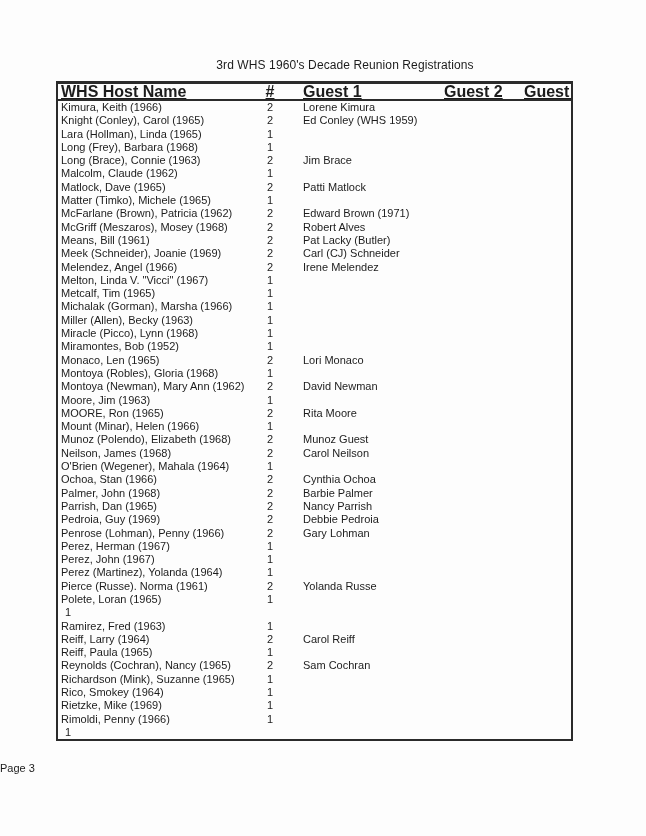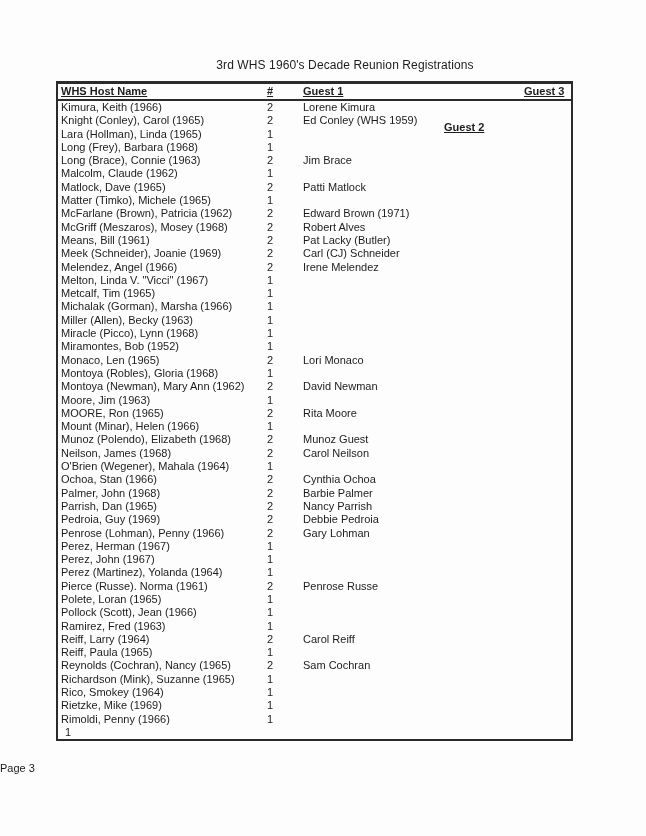--- a/index.html
+++ b/index.html
@@ -23,25 +23,25 @@
     position: absolute;
     top: 81px;
     left: 56px;
     width: 517px;
     border: 2px solid #2b2b2b;
     border-top-width: 3px;
     background: #fdfdfd;
   }
   .hdr-row {
     display: flex;
-    align-items: flex-start;
+    align-items: flex-end;
     height: 17px;
     border-bottom: 2px solid #2b2b2b;
     font-weight: bold;
-    font-size: 11px;
+    font-size: 16px;
     line-height: 15px;
   }
   .hdr-row span { text-decoration: underline; white-space: nowrap; }
   .data-row {
     display: flex;
     height: 13.3px;
     font-size: 11px;
     line-height: 13.3px;
     white-space: nowrap;
   }
@@ -357,35 +357,34 @@
     <span class="col-host">Perez (Martinez), Yolanda (1964)</span>
     <span class="col-count">1</span>
     <span class="col-g1"></span>
     <span class="col-g2"></span>
     <span class="col-g3"></span>
   </div>
 
   <div class="data-row">
     <span class="col-host">Pierce (Russe). Norma (1961)</span>
     <span class="col-count">2</span>
-    <span class="col-g1">Penrose Russe</span>
+    <span class="col-g1">Yolanda Russe</span>
     <span class="col-g2"></span>
     <span class="col-g3"></span>
   </div>
 
   <div class="data-row">
     <span class="col-host">Polete, Loran (1965)</span>
     <span class="col-count">1</span>
     <span class="col-g1"></span>
     <span class="col-g2"></span>
     <span class="col-g3"></span>
   </div>
 
   <div class="data-row">
-    <span class="col-host">Pollock (Scott), Jean (1966)</span>
     <span class="col-count">1</span>
     <span class="col-g1"></span>
     <span class="col-g2"></span>
     <span class="col-g3"></span>
   </div>
 
   <div class="data-row">
     <span class="col-host">Ramirez, Fred (1963)</span>
     <span class="col-count">1</span>
     <span class="col-g1"></span>

